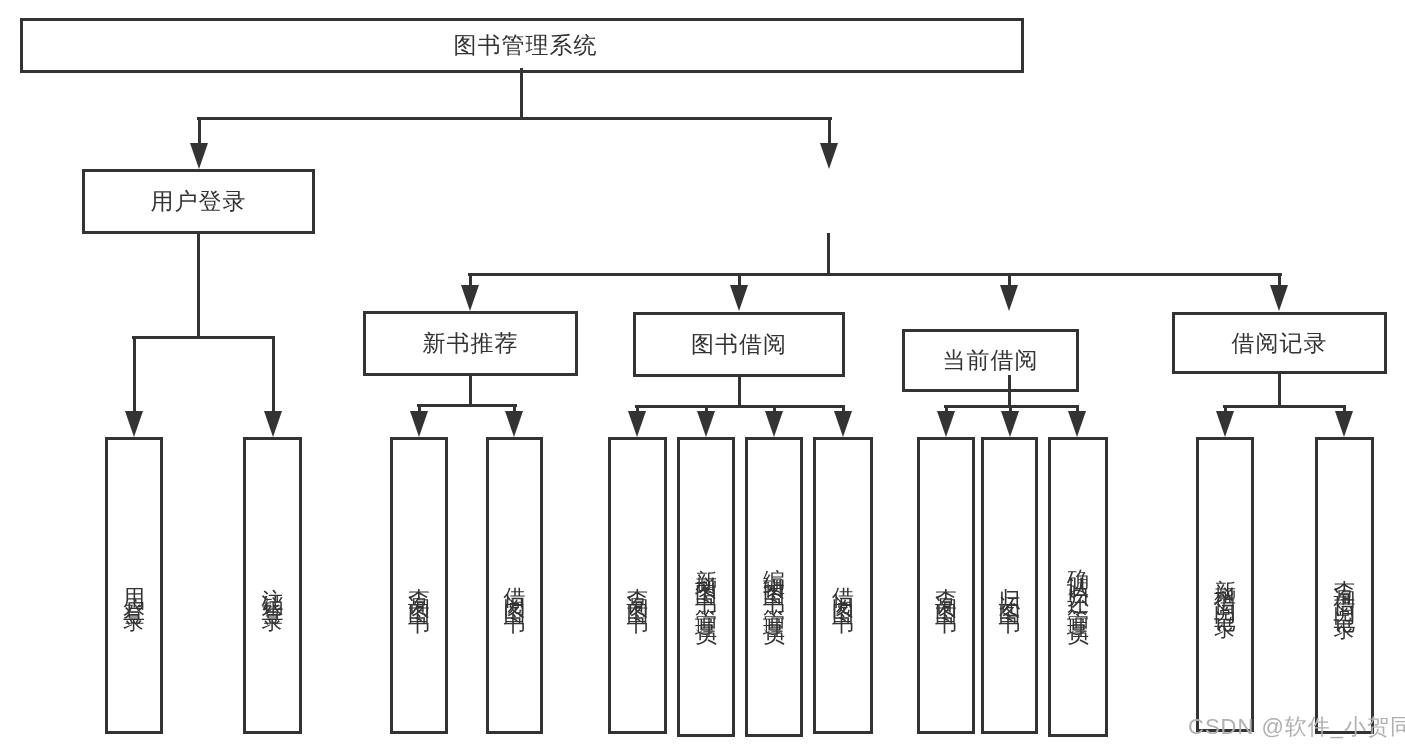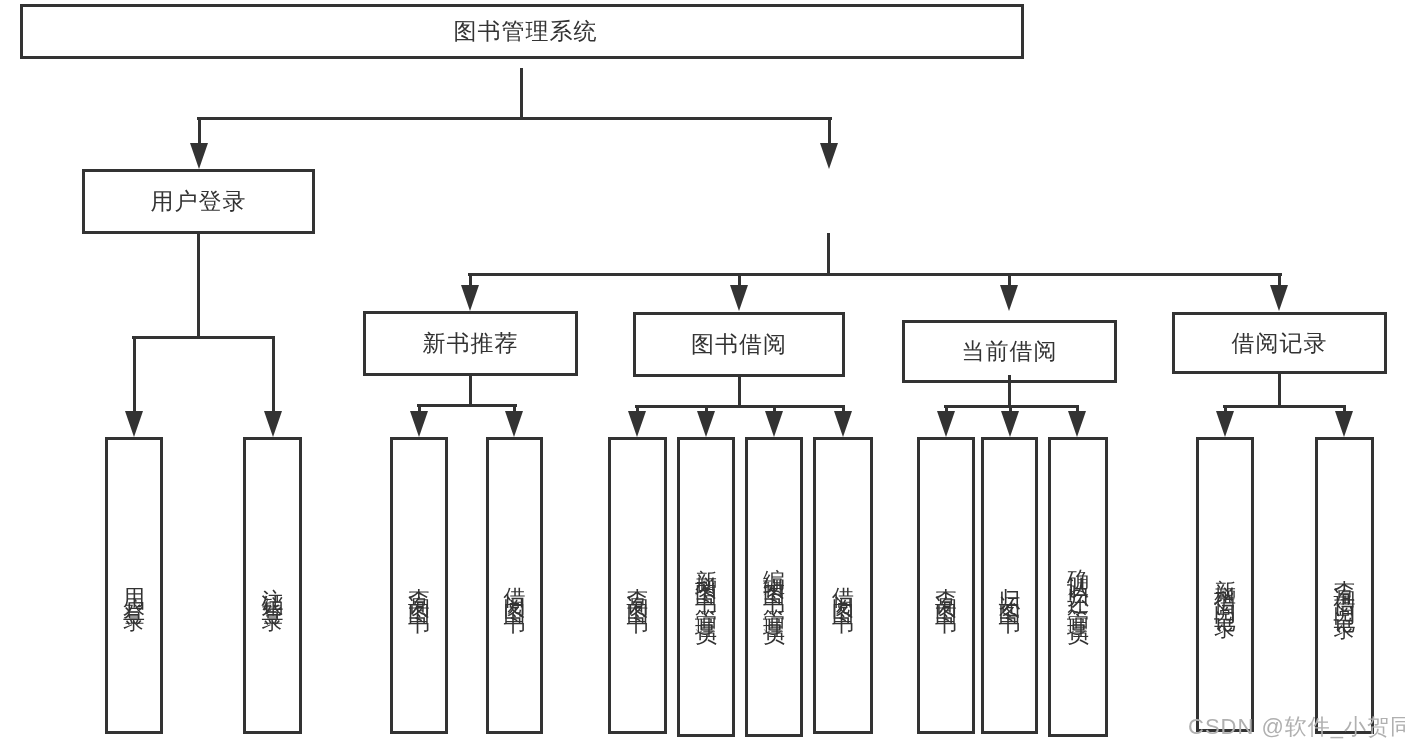--- a/index.html
+++ b/index.html
@@ -62,21 +62,21 @@
     color: #b0b0b0;
     letter-spacing: 1px;
     white-space: nowrap;
   }
 </style>
 </head>
 <body>
 
 <div class="diagram">
 
-  <div class="node" style="left:20px; top:4px; width:1004px; height:55px;padding-left:7px;">图书管理系统</div>
+  <div class="node" style="left:20px; top:18px; width:1004px; height:55px;padding-left:7px;">图书管理系统</div>
 
   <div class="vline" style="left:520px; top:68px; height:52px;"></div>
   <div class="hline" style="left:197px; top:117px; width:635px;"></div>
   <div class="vline" style="left:198px; top:117px; height:30px;"></div>
   <div class="arrow" style="left:190px; top:143px;"></div>
   <div class="vline" style="left:828px; top:117px; height:30px;"></div>
   <div class="arrow" style="left:820px; top:143px;"></div>
 
   <div class="node" style="left:82px; top:169px; width:233px; height:65px;">用户登录</div>
 
@@ -93,21 +93,21 @@
   <div class="arrow" style="left:461px; top:285px;"></div>
   <div class="vline" style="left:738px; top:273px; height:16px;"></div>
   <div class="arrow" style="left:730px; top:285px;"></div>
   <div class="vline" style="left:1008px; top:273px; height:16px;"></div>
   <div class="arrow" style="left:1000px; top:285px;"></div>
   <div class="vline" style="left:1278px; top:273px; height:16px;"></div>
   <div class="arrow" style="left:1270px; top:285px;"></div>
 
   <div class="node" style="left:633px; top:312px; width:212px; height:65px;">图书借阅</div>
   <div class="node" style="left:363px; top:311px; width:215px; height:65px;">新书推荐</div>
-  <div class="node" style="left:902px; top:320px; width:215px; height:63px;">当前借阅</div>
+  <div class="node" style="left:902px; top:329px; width:177px; height:63px;">当前借阅</div>
   <div class="node" style="left:1172px; top:312px; width:215px; height:62px;">借阅记录</div>
 
   <div class="vline" style="left:469px; top:376px; height:31px;"></div>
   <div class="hline" style="left:417px; top:404px; width:100px;"></div>
   <div class="vline" style="left:418px; top:404px; height:12px;"></div>
   <div class="arrow" style="left:410px; top:411px;"></div>
   <div class="vline" style="left:513px; top:404px; height:12px;"></div>
   <div class="arrow" style="left:505px; top:411px;"></div>
 
   <div class="vline" style="left:738px; top:377px; height:31px;"></div>

